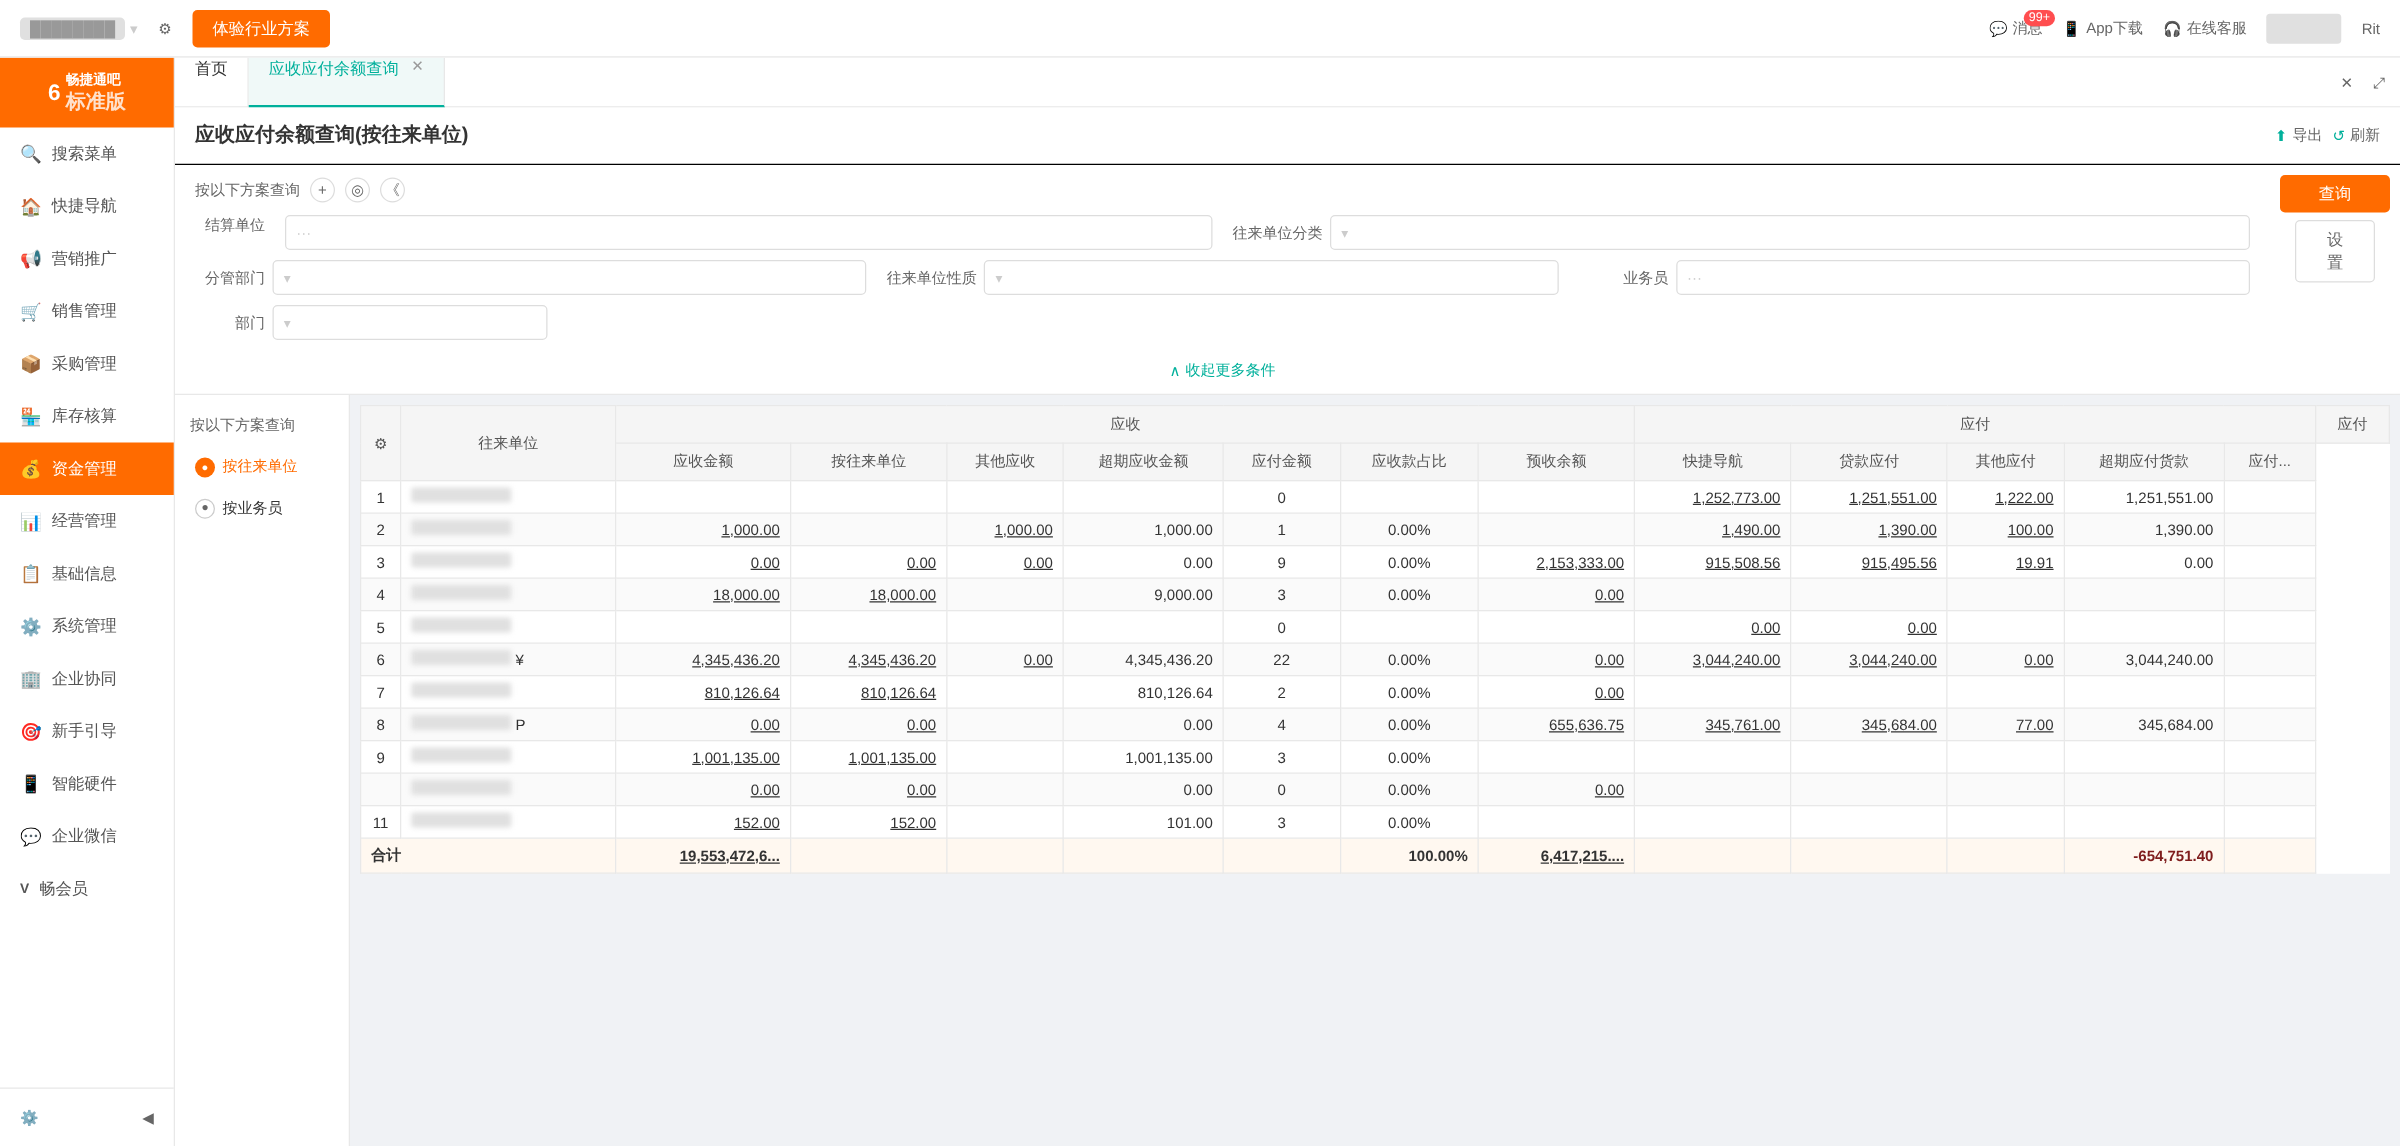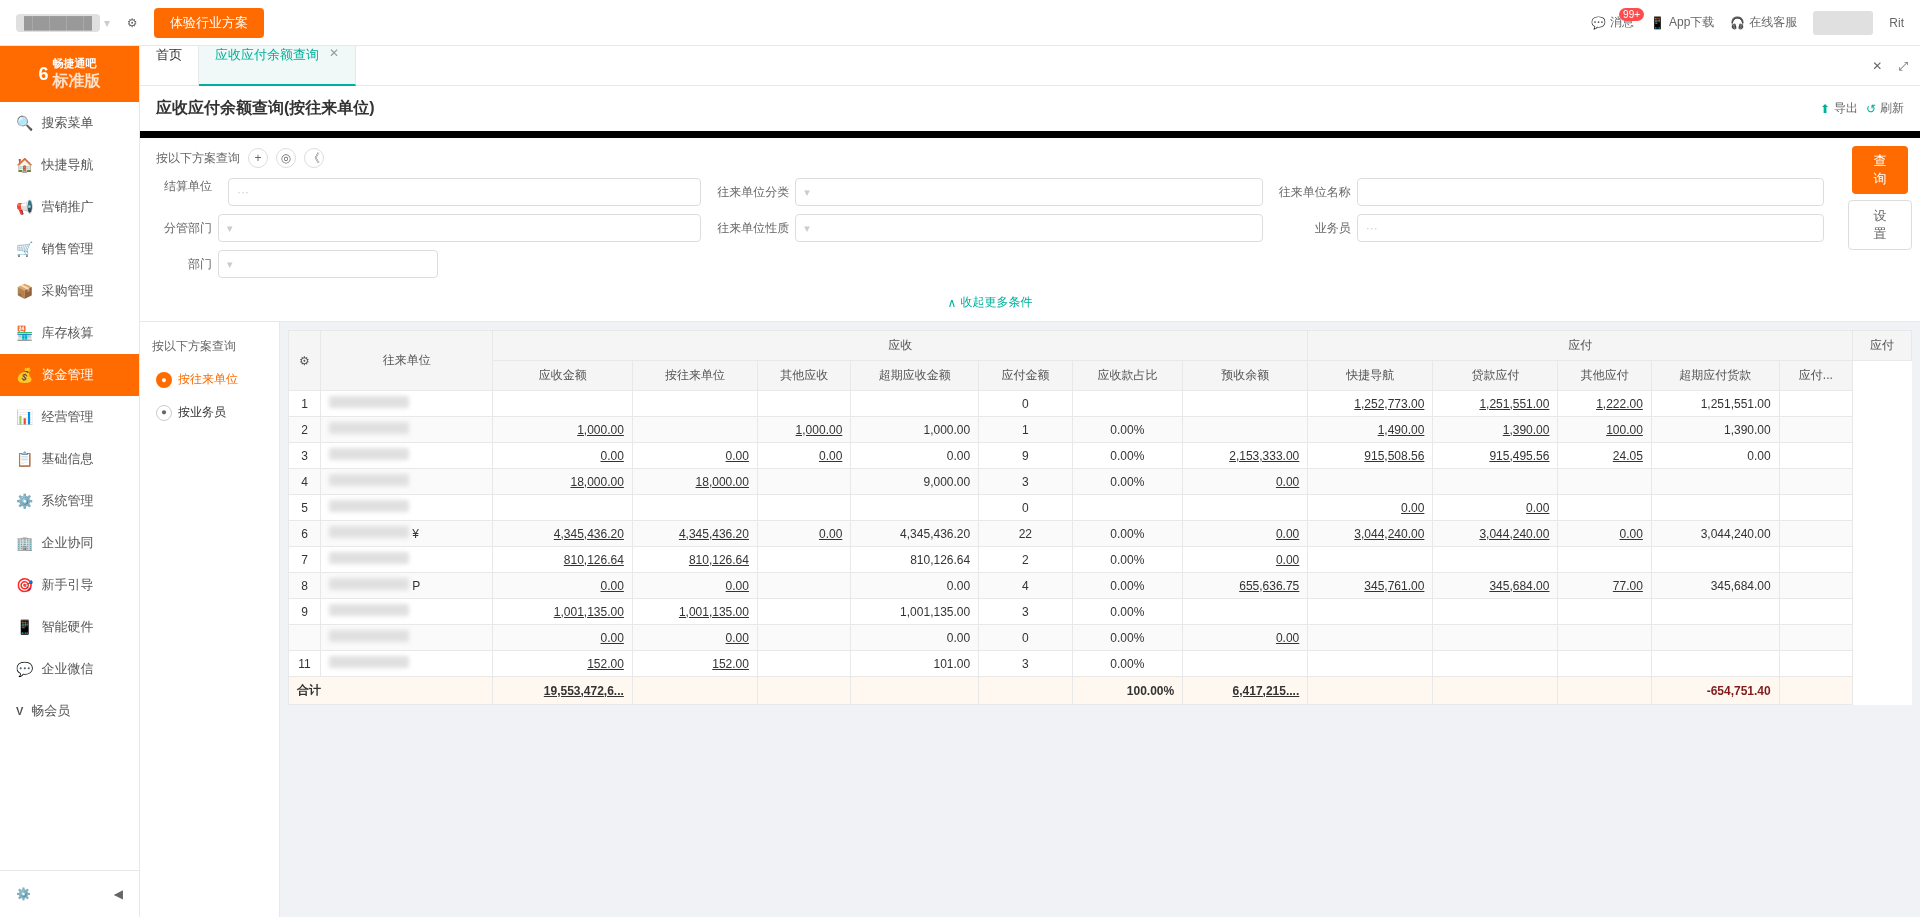--- a/index.html
+++ b/index.html
@@ -36,21 +36,21 @@
     
     .tab-bar { background: #fff; display: flex; align-items: center; border-bottom: 1px solid #e8e8e8; height: 40px; padding: 0; }
     .tab-item { display: flex; gap: 6px; padding: 0 16px; height: 40px; cursor: pointer; font-size: 13px; color: #666; border-right: 1px solid #e8e8e8; }
     .tab-item.home { color: #333; font-weight: 500; }
     .tab-item.active { background: #f0f9f8; color: #00b09b; border-bottom: 2px solid #00b09b; }
     .tab-close { color: #999; font-size: 12px; margin-left: 4px; }
     .tab-bar-actions { margin-left: auto; display: flex; align-items: center; padding-right: 8px; gap: 8px; }
     .tab-action-btn { cursor: pointer; color: #666; padding: 4px; }
 
     
-    .page-header { display: flex; align-items: center; justify-content: space-between; padding: 12px 16px; background: #fff; border-bottom: 7px solid #000000; }
+    .page-header { display: flex; align-items: center; justify-content: space-between; padding: 12px 16px; background: #fff; border-bottom: 1px solid #000000; }
     .page-title { font-size: 16px; font-weight: 600; color: #333; }
     .page-actions { display: flex; gap: 8px; }
     .action-btn { display: flex; align-items: center; gap: 4px; color: #666; cursor: pointer; font-size: 12px; }
     .action-btn .icon { color: #00b09b; }
     .filter-add-btn { width: 20px; height: 20px; border: 1px solid #ddd; border-radius: 50%; display: flex; align-items: center; justify-content: center; cursor: pointer; color: #666; font-size: 12px; }
     .collapse-btn { display: flex; align-items: center; gap: 4px; color: #00b09b; font-size: 12px; cursor: pointer; justify-content: center; margin-top: 8px; }
 
     
     .content-area { display: flex; flex: 1; overflow: hidden; }
     .filter-panel { width: 140px; background: #fff; border-right: 1px solid #e8e8e8; padding: 8px 0; flex-shrink: 0; }
@@ -70,21 +70,21 @@
     .data-table tbody tr:nth-child(even) { background: #fafafa; }
     .th-group { text-align: center; background: #e8f5f4; color: #00796b; }
     .th-group-pay { text-align: center; background: #fce4d6; color: #e65100; }
     .link-cell { color: #1890ff; text-decoration: underline; cursor: pointer; }
     .total-row { background: #fff8f0 !important; font-weight: 600; }
     .total-row td { color: #333; }
     .settings-icon-cell { width: 32px; }
     .row-num { color: #999; text-align: center; }
 
     
-    .query-btn { background: #ff6b00; color: #fff; border: none; padding: 6px 20px; border-radius: 4px; cursor: pointer; font-size: 13px; display: block; margin-bottom: 6px; width: 56px; }
+    .query-btn { background: #ff6b00; color: #fff; border: none; padding: 6px 20px; border-radius: 4px; cursor: pointer; font-size: 13px; display: block; margin-bottom: 6px; width: 88px; }
     .set-btn { background: #fff; color: #666; border: 1px solid #ddd; padding: 6px 20px; border-radius: 4px; cursor: pointer; font-size: 13px; width: 64px; }
     .btn-area { display: flex; flex-direction: column; align-items: center; justify-content: flex-start; padding: 8px; }
 
     
     ::-webkit-scrollbar { width: 6px; height: 6px; }
     ::-webkit-scrollbar-track { background: #f1f1f1; }
     ::-webkit-scrollbar-thumb { background: #ccc; border-radius: 3px; }
   </style>
 </head>
 <body>
@@ -248,24 +248,20 @@
             <span style="font-size:12px;color:#666;white-space:nowrap;min-width:56px;text-align:right;">结算单位</span>
             <div style="flex:1;height:28px;border:1px solid #ddd;border-radius:4px;padding:0 8px;display:flex;align-items:center;justify-content:space-between;background:#fff;cursor:pointer;">
               <span style="color:#ccc;">···</span>
             </div>
           </div>
           <div style="display:flex;align-items:center;gap:6px;flex:1;">
             <span style="font-size:12px;color:#666;white-space:nowrap;min-width:72px;text-align:right;">往来单位分类</span>
             <div style="flex:1;height:28px;border:1px solid #ddd;border-radius:4px;padding:0 8px;display:flex;align-items:center;justify-content:space-between;background:#fff;cursor:pointer;">
               <span style="color:#ccc;font-size:11px;">▾</span>
             </div>
-          </div>
-          <div style="display:flex;align-items:center;gap:6px;flex:1;">
-            <span style="font-size:12px;color:#666;white-space:nowrap;min-width:72px;text-align:right;">往来单位名称</span>
-            <input type="text" style="flex: 1 1 0%; height: 28px; border: 1px solid rgb(221, 221, 221); border-radius: 4px; padding: 0px 8px; font-size: 12px;">
           </div>
         </div>
 
         <div style="display:flex;gap:16px;margin-bottom:8px;align-items:center;">
           <div style="display:flex;align-items:center;gap:6px;flex:1;">
             <span style="font-size:12px;color:#666;white-space:nowrap;min-width:56px;text-align:right;">分管部门</span>
             <div style="flex:1;height:28px;border:1px solid #ddd;border-radius:4px;padding:0 8px;display:flex;align-items:center;justify-content:space-between;background:#fff;cursor:pointer;">
               <span style="color:#ccc;font-size:11px;">▾</span>
             </div>
           </div>
@@ -385,21 +381,21 @@
                 <td class="left"><span style="display: inline-block; width: 80px; height: 12px; background: rgb(224, 224, 224); border-radius: 2px; filter: blur(2px);"></span></td>
                 <td class="link-cell">0.00</td>
                 <td class="link-cell">0.00</td>
                 <td class="link-cell">0.00</td>
                 <td>0.00</td>
                 <td class="center">9</td>
                 <td class="center">0.00%</td>
                 <td class="link-cell">2,153,333.00</td>
                 <td class="link-cell">915,508.56</td>
                 <td class="link-cell">915,495.56</td>
-                <td class="link-cell">24.05</td>
+                <td class="link-cell">19.91</td>
                 <td>0.00</td>
                 <td></td>
               </tr>
               <tr>
                 <td class="center row-num">4</td>
                 <td class="left"><span style="display: inline-block; width: 80px; height: 12px; background: rgb(224, 224, 224); border-radius: 2px; filter: blur(2px);"></span></td>
                 <td class="link-cell">18,000.00</td>
                 <td class="link-cell">18,000.00</td>
                 <td></td>
                 <td>9,000.00</td>

